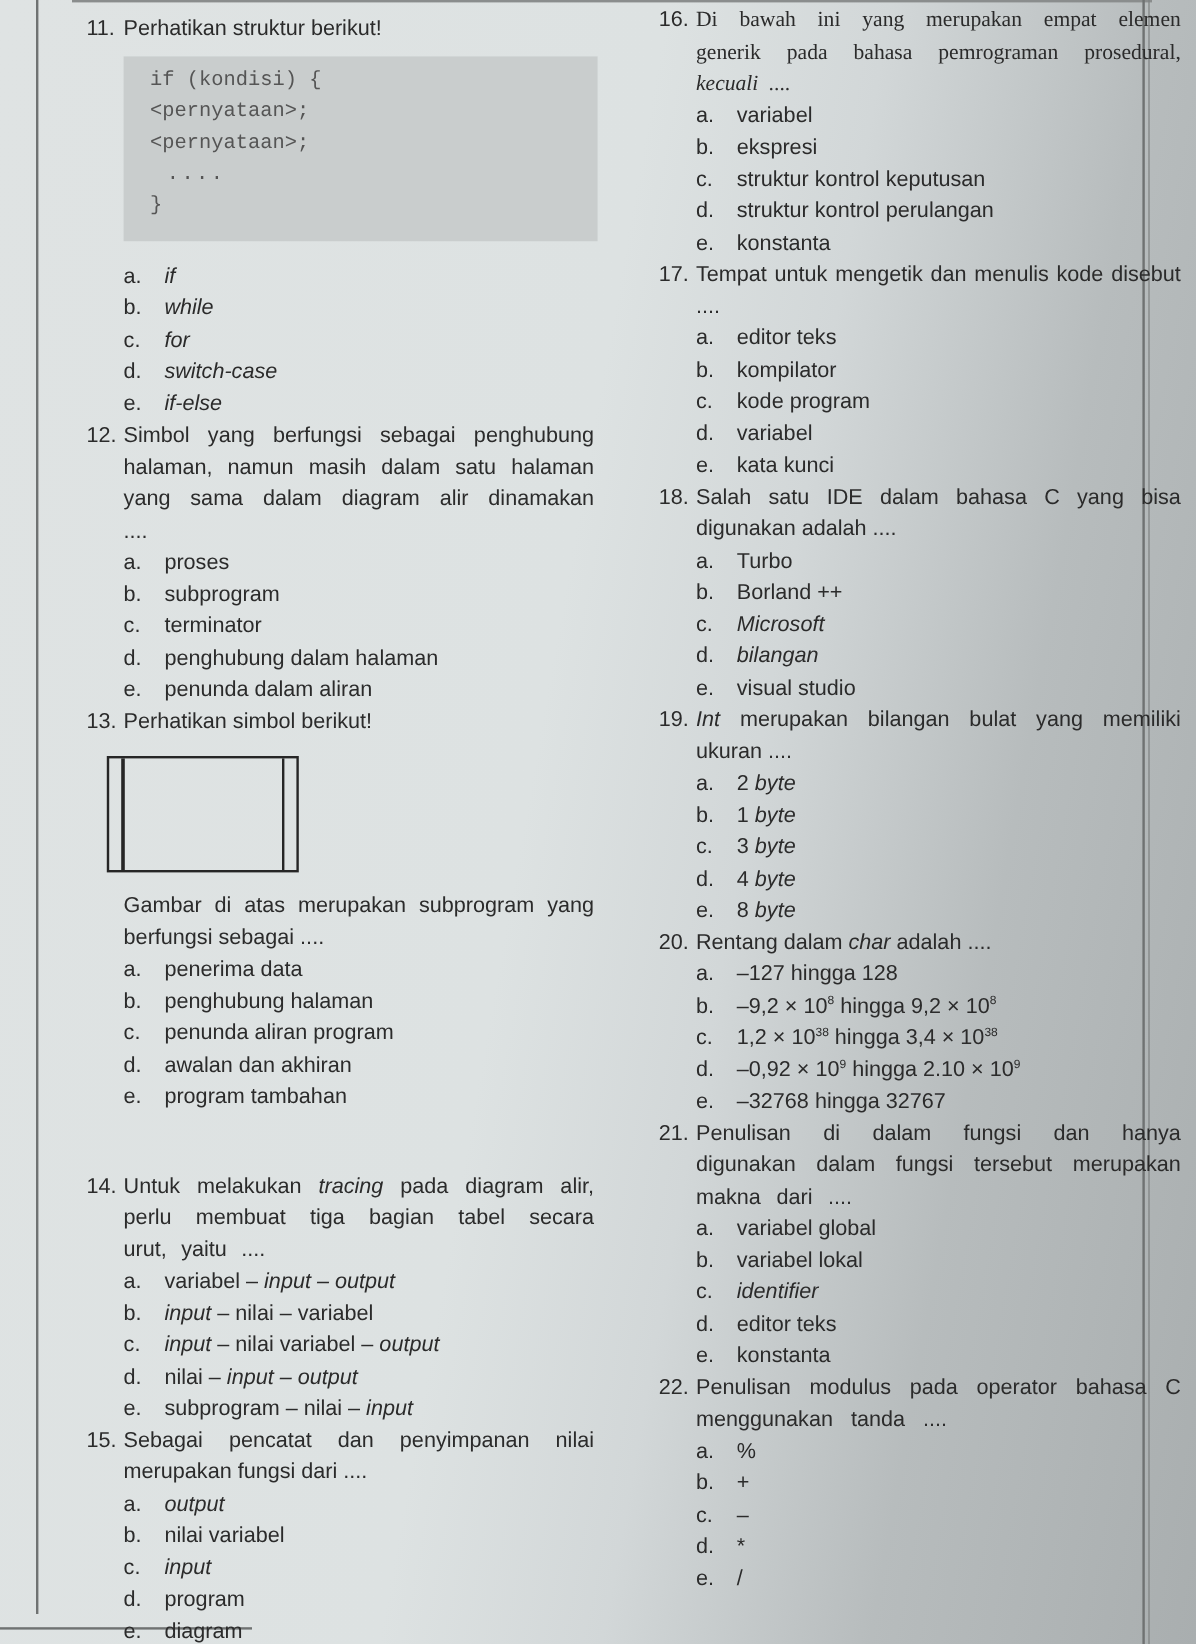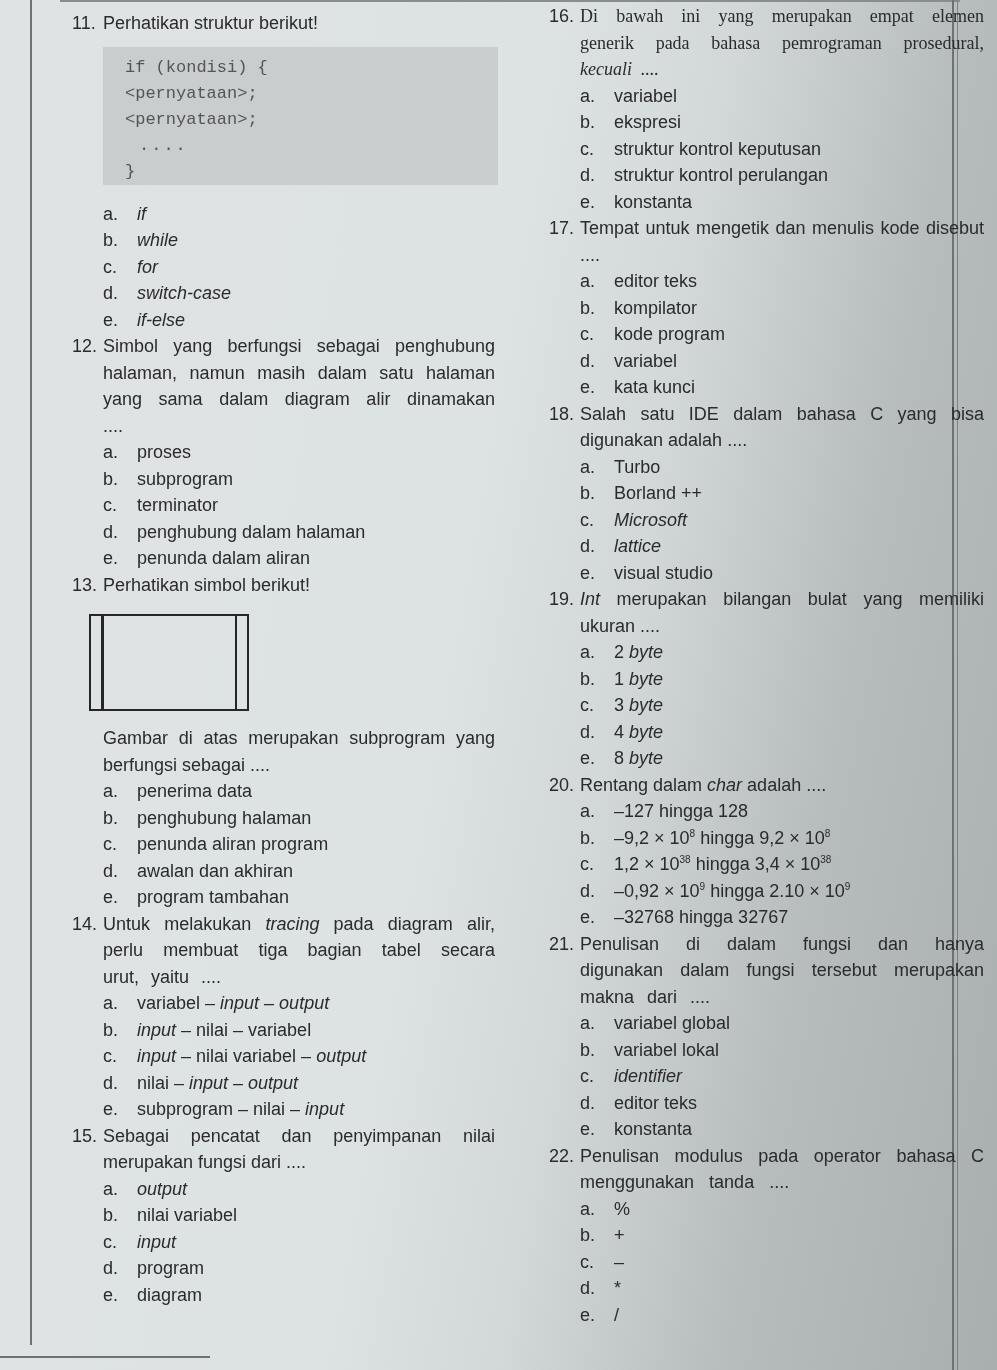--- a/index.html
+++ b/index.html
@@ -25,21 +25,21 @@
   .q .stem { text-align: justify; }
   .opts { margin-left: 0; }
   .opt { display: flex; }
   .opt .letter { width: 34px; flex: none; }
   .it { font-style: italic; }
 
   .code {
     margin: 10px 0 16px 0;
     background: #c9cdcd;
     width: 395px;
-    padding: 8px 0 0 22px;
+    padding: 8px 0 16px 22px;
     font-family: "Liberation Mono", monospace;
     font-size: 17px;
     line-height: 26px;
     color: #555;
   }
   .code .dots { padding-left: 14px; letter-spacing: 2px; }
 
   .symbol {
     margin: 16px 0 14px -14px;
     width: 160px;
@@ -151,21 +151,21 @@
         </div>
       <div class="opt">
           <span class="letter">e.</span>
           <span>program tambahan</span>
         </div>
     </div>
   </div>
 
   <div class="q">
     <span class="num">14.</span>
-    <div class="stem" style="word-spacing: 7px;"><span>Untuk melakukan </span><span class="it">tracing</span><span> pada diagram alir, perlu membuat tiga bagian tabel secara urut, yaitu ....</span></div>
+    <div class="stem" style="word-spacing: 7px; margin-top: 48px;"><span>Untuk melakukan </span><span class="it">tracing</span><span> pada diagram alir, perlu membuat tiga bagian tabel secara urut, yaitu ....</span></div>
     <div class="opts">
       <div class="opt">
           <span class="letter">a.</span>
           <span><span>variabel – </span><span class="it">input – output</span></span>
         </div>
       <div class="opt">
           <span class="letter">b.</span>
           <span><span class="it">input</span><span> – nilai – variabel</span></span>
         </div>
       <div class="opt">
@@ -278,21 +278,21 @@
       <div class="opt">
           <span class="letter">b.</span>
           <span>Borland ++</span>
         </div>
       <div class="opt">
           <span class="letter">c.</span>
           <span class="it">Microsoft</span>
         </div>
       <div class="opt">
           <span class="letter">d.</span>
-          <span class="it">lattice</span>
+          <span class="it">bilangan</span>
         </div>
       <div class="opt">
           <span class="letter">e.</span>
           <span>visual studio</span>
         </div>
     </div>
   </div>
 
   <div class="q">
     <span class="num">19.</span>

